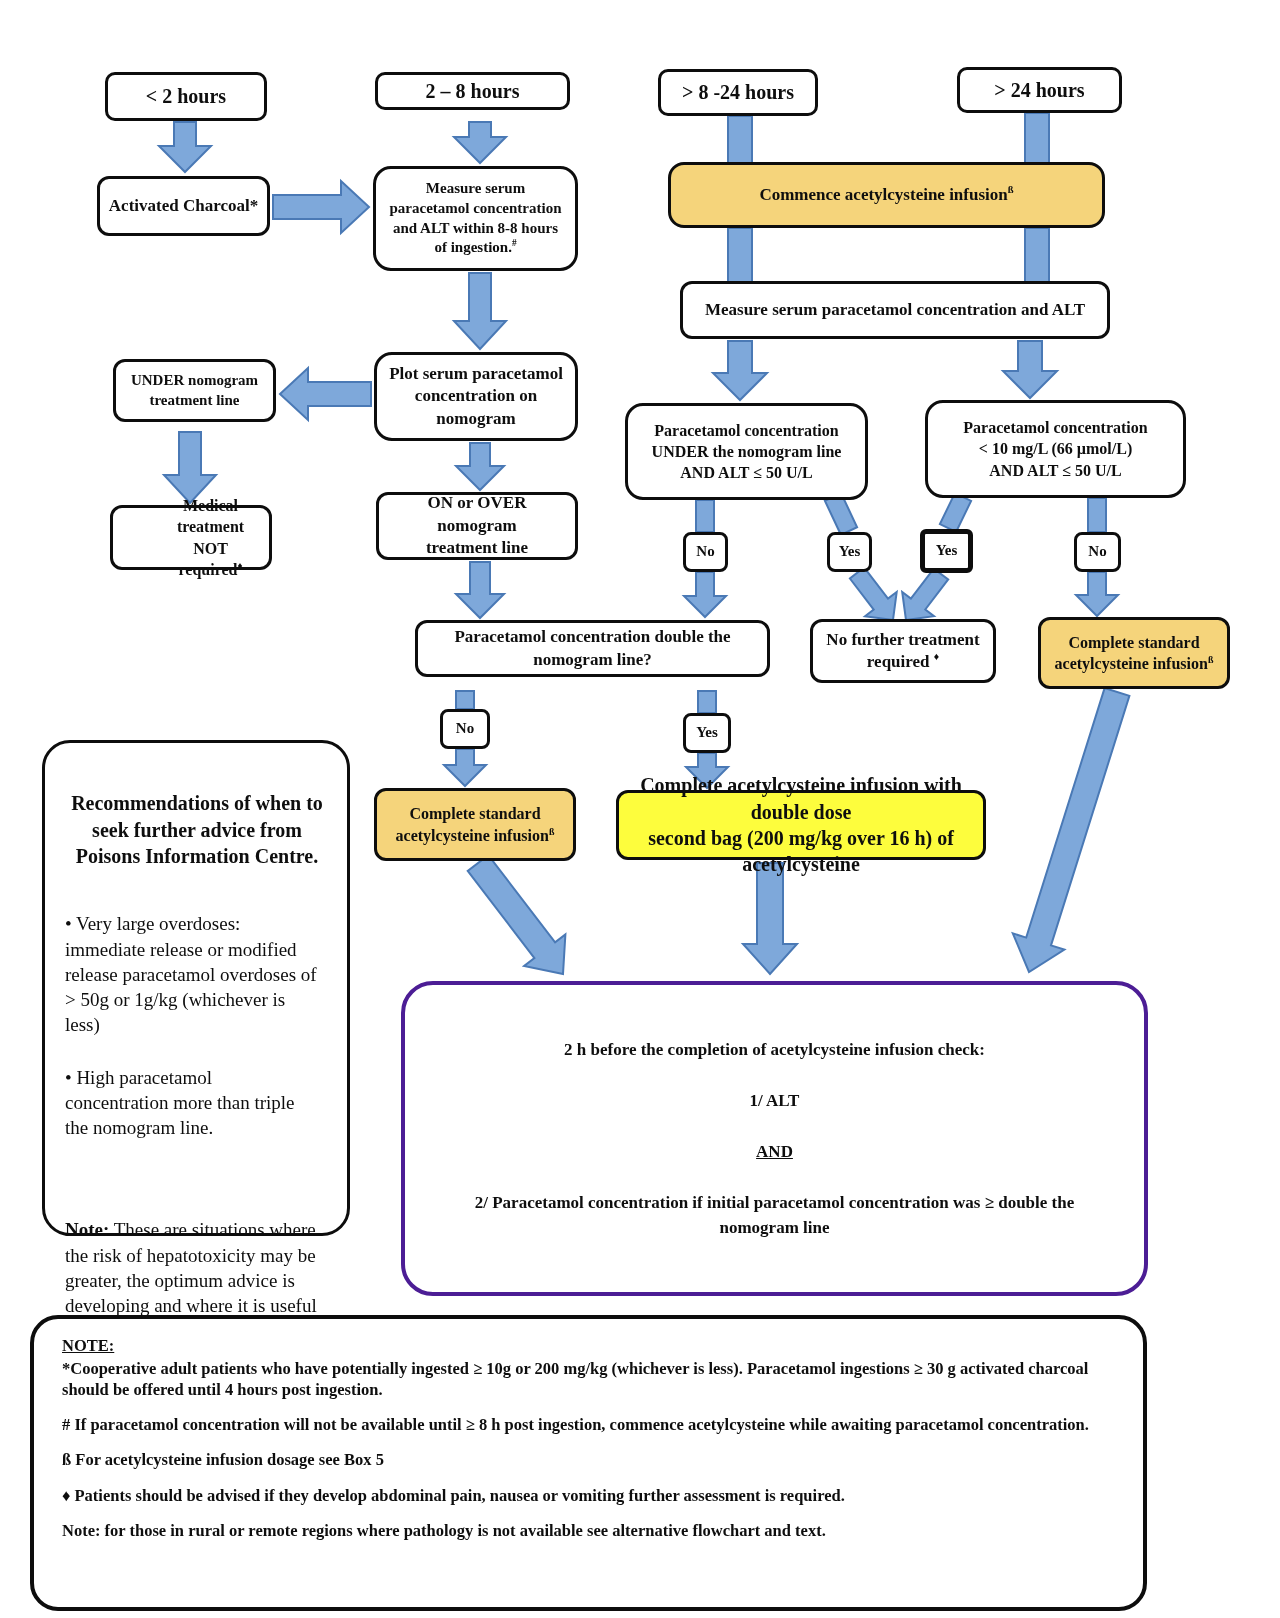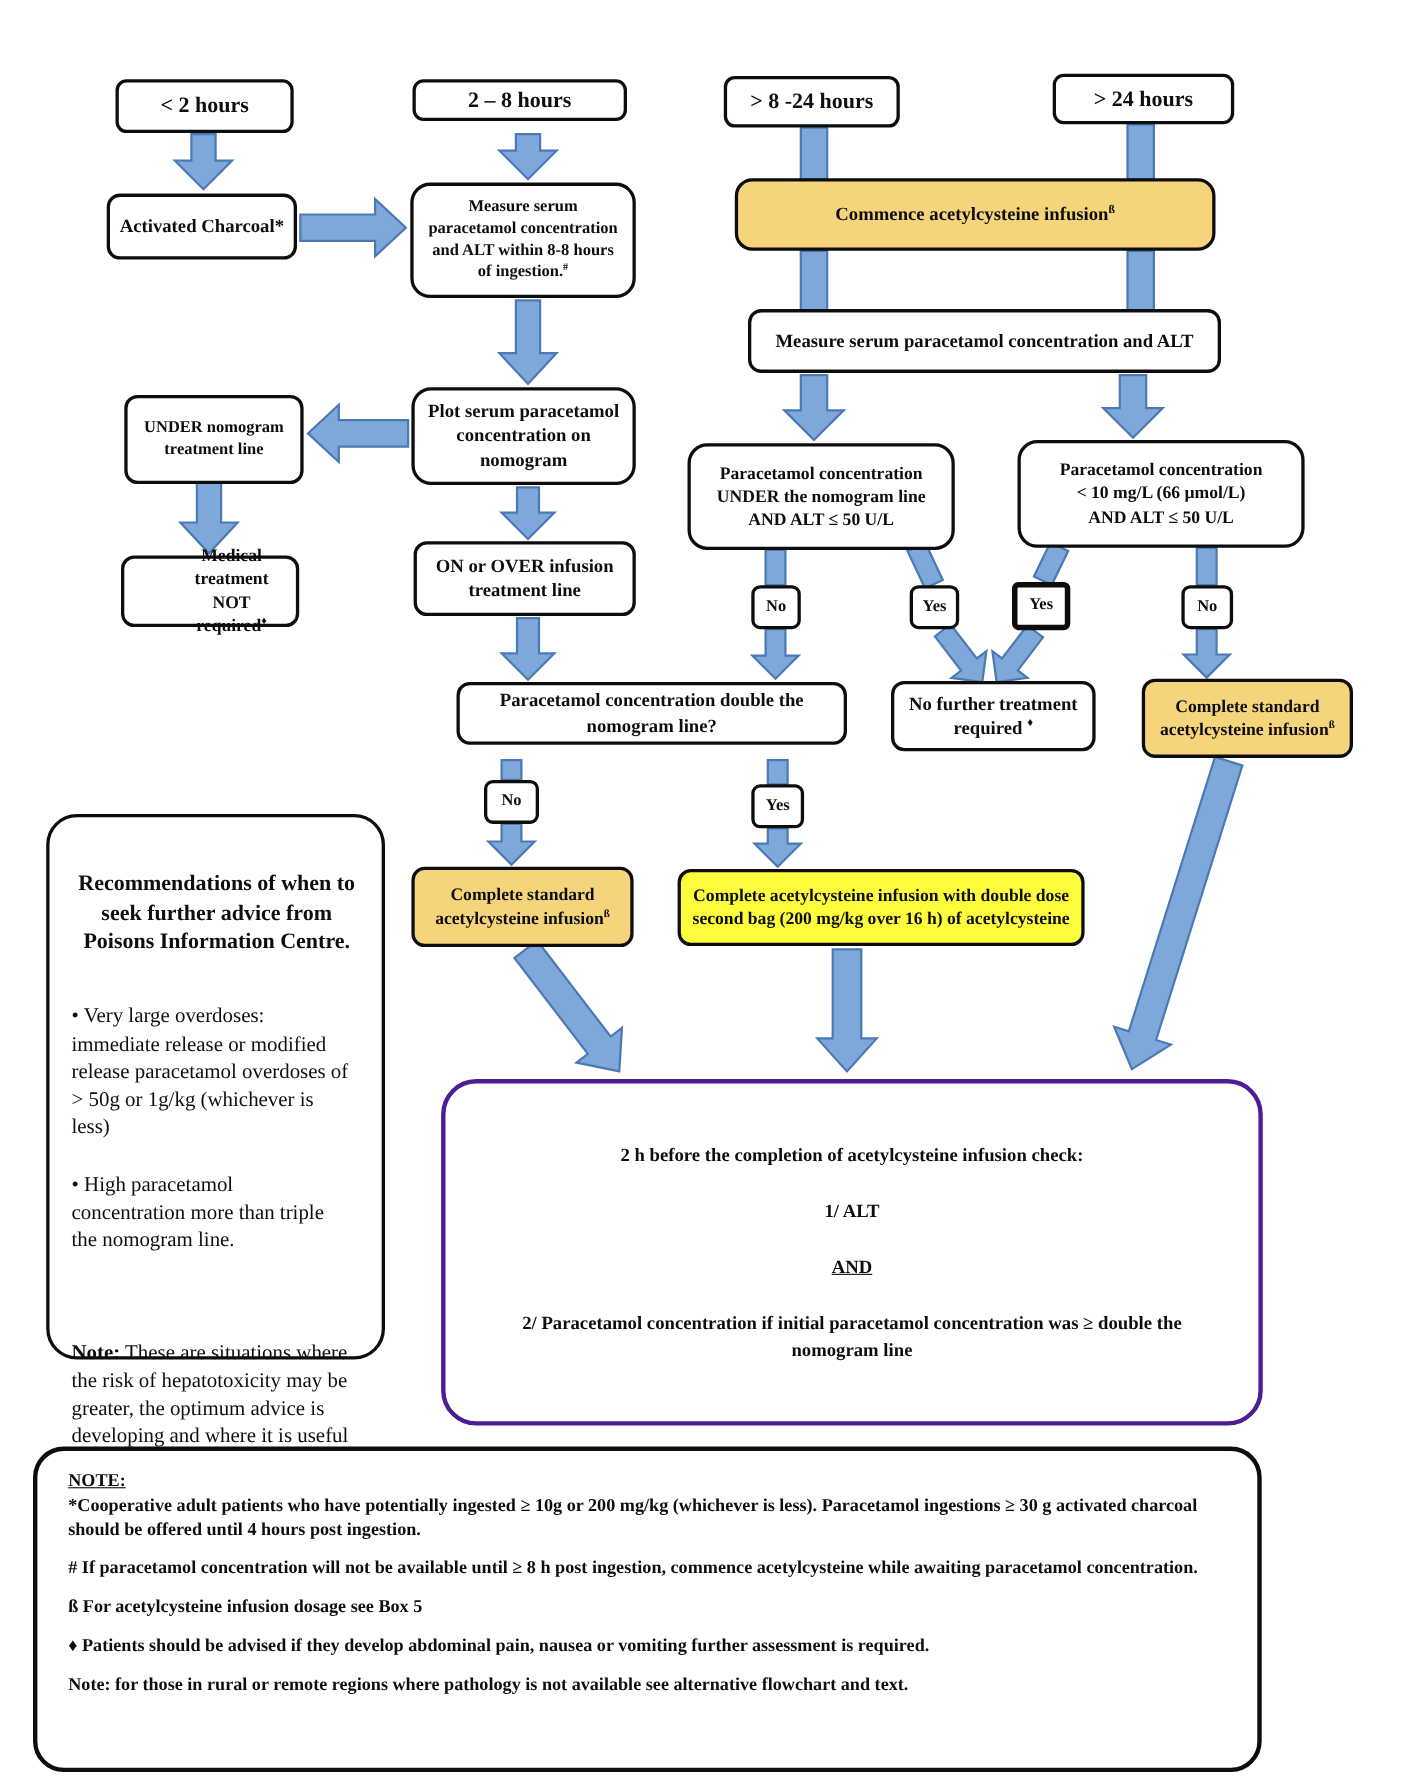--- a/index.html
+++ b/index.html
@@ -76,28 +76,28 @@
   <div class="box hdr" style="left:105px;top:72px;width:162px;height:49px;"><span>&lt; 2 hours</span></div>
   <div class="box hdr" style="left:375px;top:72px;width:195px;height:38px;"><span>2 – 8 hours</span></div>
   <div class="box hdr" style="left:658px;top:69px;width:160px;height:47px;"><span>&gt; 8 -24 hours</span></div>
   <div class="box hdr" style="left:957px;top:67px;width:165px;height:46px;"><span>&gt; 24 hours</span></div>
 
   <div class="box" style="left:97px;top:176px;width:173px;height:60px;font-size:17px;"><span>Activated Charcoal*</span></div>
   <div class="box" style="left:373px;top:166px;width:205px;height:105px;font-size:15px;border-radius:18px;"><div><span>Measure serum
 paracetamol concentration
 and ALT within 8-8 hours
 of ingestion.</span><sup>#</sup></div></div>
-  <div class="box" style="left:113px;top:359px;width:163px;height:81px;font-size:15px;"><span>UNDER nomogram
+  <div class="box" style="left:113px;top:359px;width:163px;height:63px;font-size:15px;"><span>UNDER nomogram
 treatment line</span></div>
   <div class="box" style="left:374px;top:352px;width:204px;height:89px;font-size:17px;border-radius:18px;"><span>Plot serum paracetamol
 concentration on
 nomogram</span></div>
   <div class="box" style="left:110px;top:505px;width:162px;height:65px;font-size:16px;padding-left:47px;"><div><span>Medical treatment
 NOT required</span><sup>♦</sup></div></div>
-  <div class="box" style="left:376px;top:492px;width:202px;height:68px;font-size:17px;"><span>ON or OVER infusion
+  <div class="box" style="left:376px;top:492px;width:202px;height:68px;font-size:17px;"><span>ON or OVER nomogram
 treatment line</span></div>
 
   <div class="box orange" style="left:668px;top:162px;width:437px;height:66px;font-size:17px;border-radius:16px;"><div><span>Commence acetylcysteine infusion</span><sup>ß</sup></div></div>
   <div class="box" style="left:680px;top:281px;width:430px;height:58px;font-size:17px;"><span>Measure serum paracetamol concentration and ALT</span></div>
   <div class="box" style="left:625px;top:403px;width:243px;height:97px;font-size:16px;border-radius:18px;"><span>Paracetamol concentration
 UNDER the nomogram line
 AND ALT ≤ 50 U/L</span></div>
   <div class="box" style="left:925px;top:400px;width:261px;height:98px;font-size:16px;border-radius:18px;"><span>Paracetamol concentration
 &lt; 10 mg/L (66 µmol/L)
 AND ALT ≤ 50 U/L</span></div>
@@ -112,21 +112,21 @@
   <div class="box" style="left:810px;top:619px;width:186px;height:64px;font-size:17px;"><div><span>No further treatment
 required</span> <sup>♦</sup></div></div>
   <div class="box orange" style="left:1038px;top:617px;width:192px;height:72px;font-size:16px;"><div><span>Complete standard
 acetylcysteine infusion</span><sup>ß</sup></div></div>
 
   <div class="box small" style="left:440px;top:709px;width:50px;height:40px;"><span>No</span></div>
   <div class="box small" style="left:683px;top:713px;width:48px;height:40px;"><span>Yes</span></div>
 
   <div class="box orange" style="left:374px;top:788px;width:202px;height:73px;font-size:16px;"><div><span>Complete standard
 acetylcysteine infusion</span><sup>ß</sup></div></div>
-  <div class="box yellow" style="left:616px;top:790px;width:370px;height:70px;font-size:16px;"><span>Complete acetylcysteine infusion with double dose
+  <div class="box yellow" style="left:616px;top:790px;width:370px;height:70px;font-size:20px;"><span>Complete acetylcysteine infusion with double dose
 second bag (200 mg/kg over 16 h) of acetylcysteine</span></div>
 
   <div class="rec-box" style="left:42px;top:740px;width:308px;height:496px;">
     <div class="rec-title">Recommendations of when to
 seek further advice from
 Poisons Information Centre.</div>
     <p>• Very large overdoses:
 immediate release or modified
 release paracetamol overdoses of
 &gt; 50g or 1g/kg (whichever is

